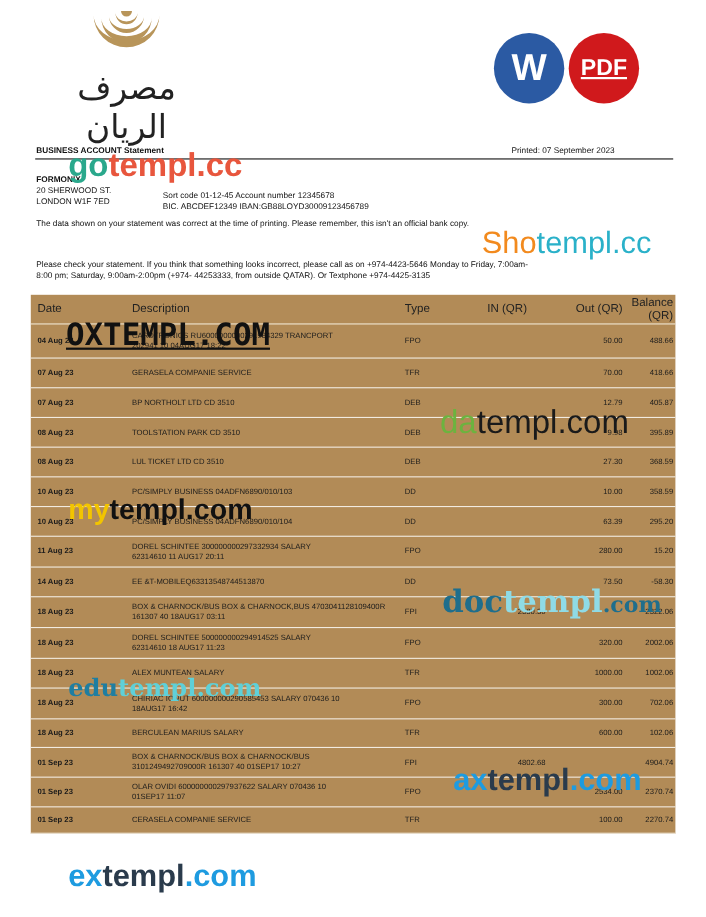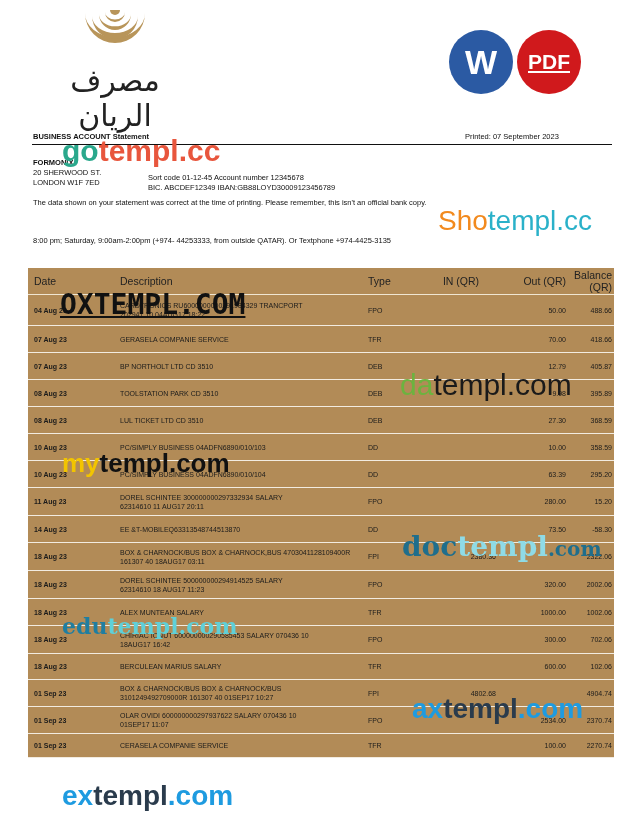--- a/index.html
+++ b/index.html
@@ -52,20 +52,21 @@
   <div>20 SHERWOOD ST.</div>
   <div>LONDON W1F 7ED</div>
 </div>
 <div class="abs small" style="left:148px;top:173px;">
   <div>Sort code 01-12-45  Account number 12345678</div>
   <div>BIC. ABCDEF12349   IBAN:GB88LOYD30009123456789</div>
 </div>
 
 <div class="abs small" style="left:33px;top:198px;">The data shown on your statement was correct at the time of printing. Please remember, this isn't an official bank copy.</div>
 <div class="abs small" style="left:33px;top:236px;width:520px;">
+  <div>Please check your statement. If you think that something looks incorrect, please call as on +974-4423-5646 Monday to Friday, 7:00am-</div>
   <div>8:00 pm; Saturday, 9:00am-2:00pm (+974- 44253333, from outside QATAR). Or Textphone  +974-4425-3135</div>
 </div>
 
 <div class="table">
   <div class="thead">
     <div class="c-date">Date</div>
     <div class="c-desc" style="padding-left:0">Description</div>
     <div class="c-type">Type</div>
     <div class="c-in" style="text-align:center">IN (QR)</div>
     <div class="c-out">Out (QR)</div>

